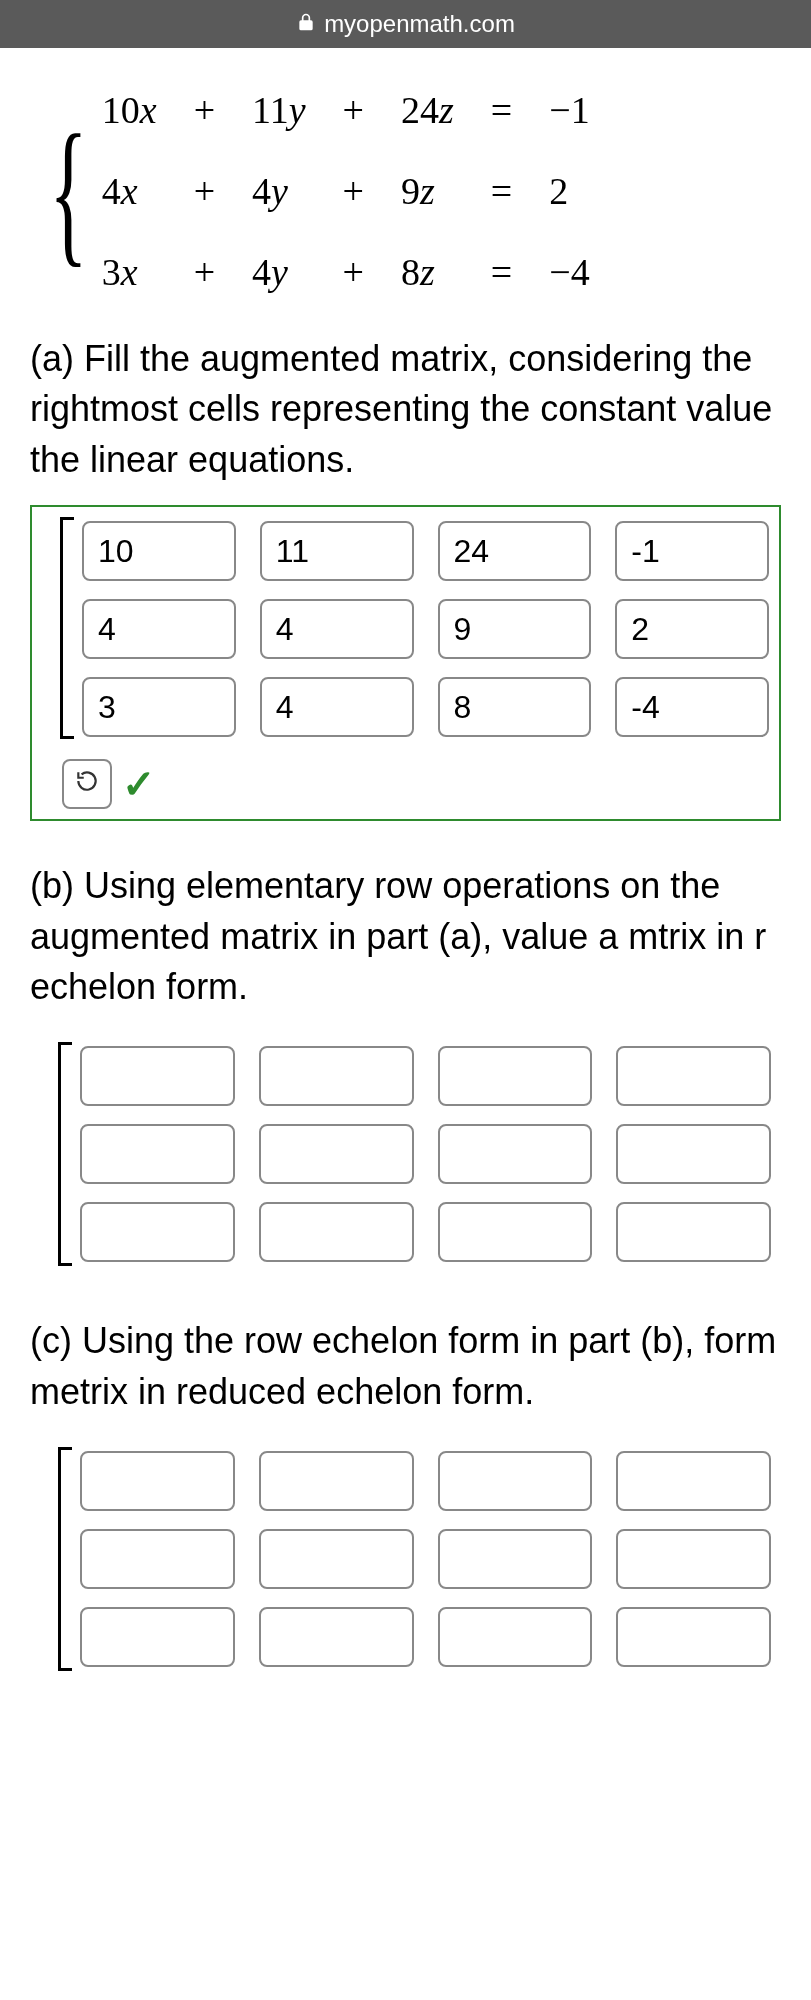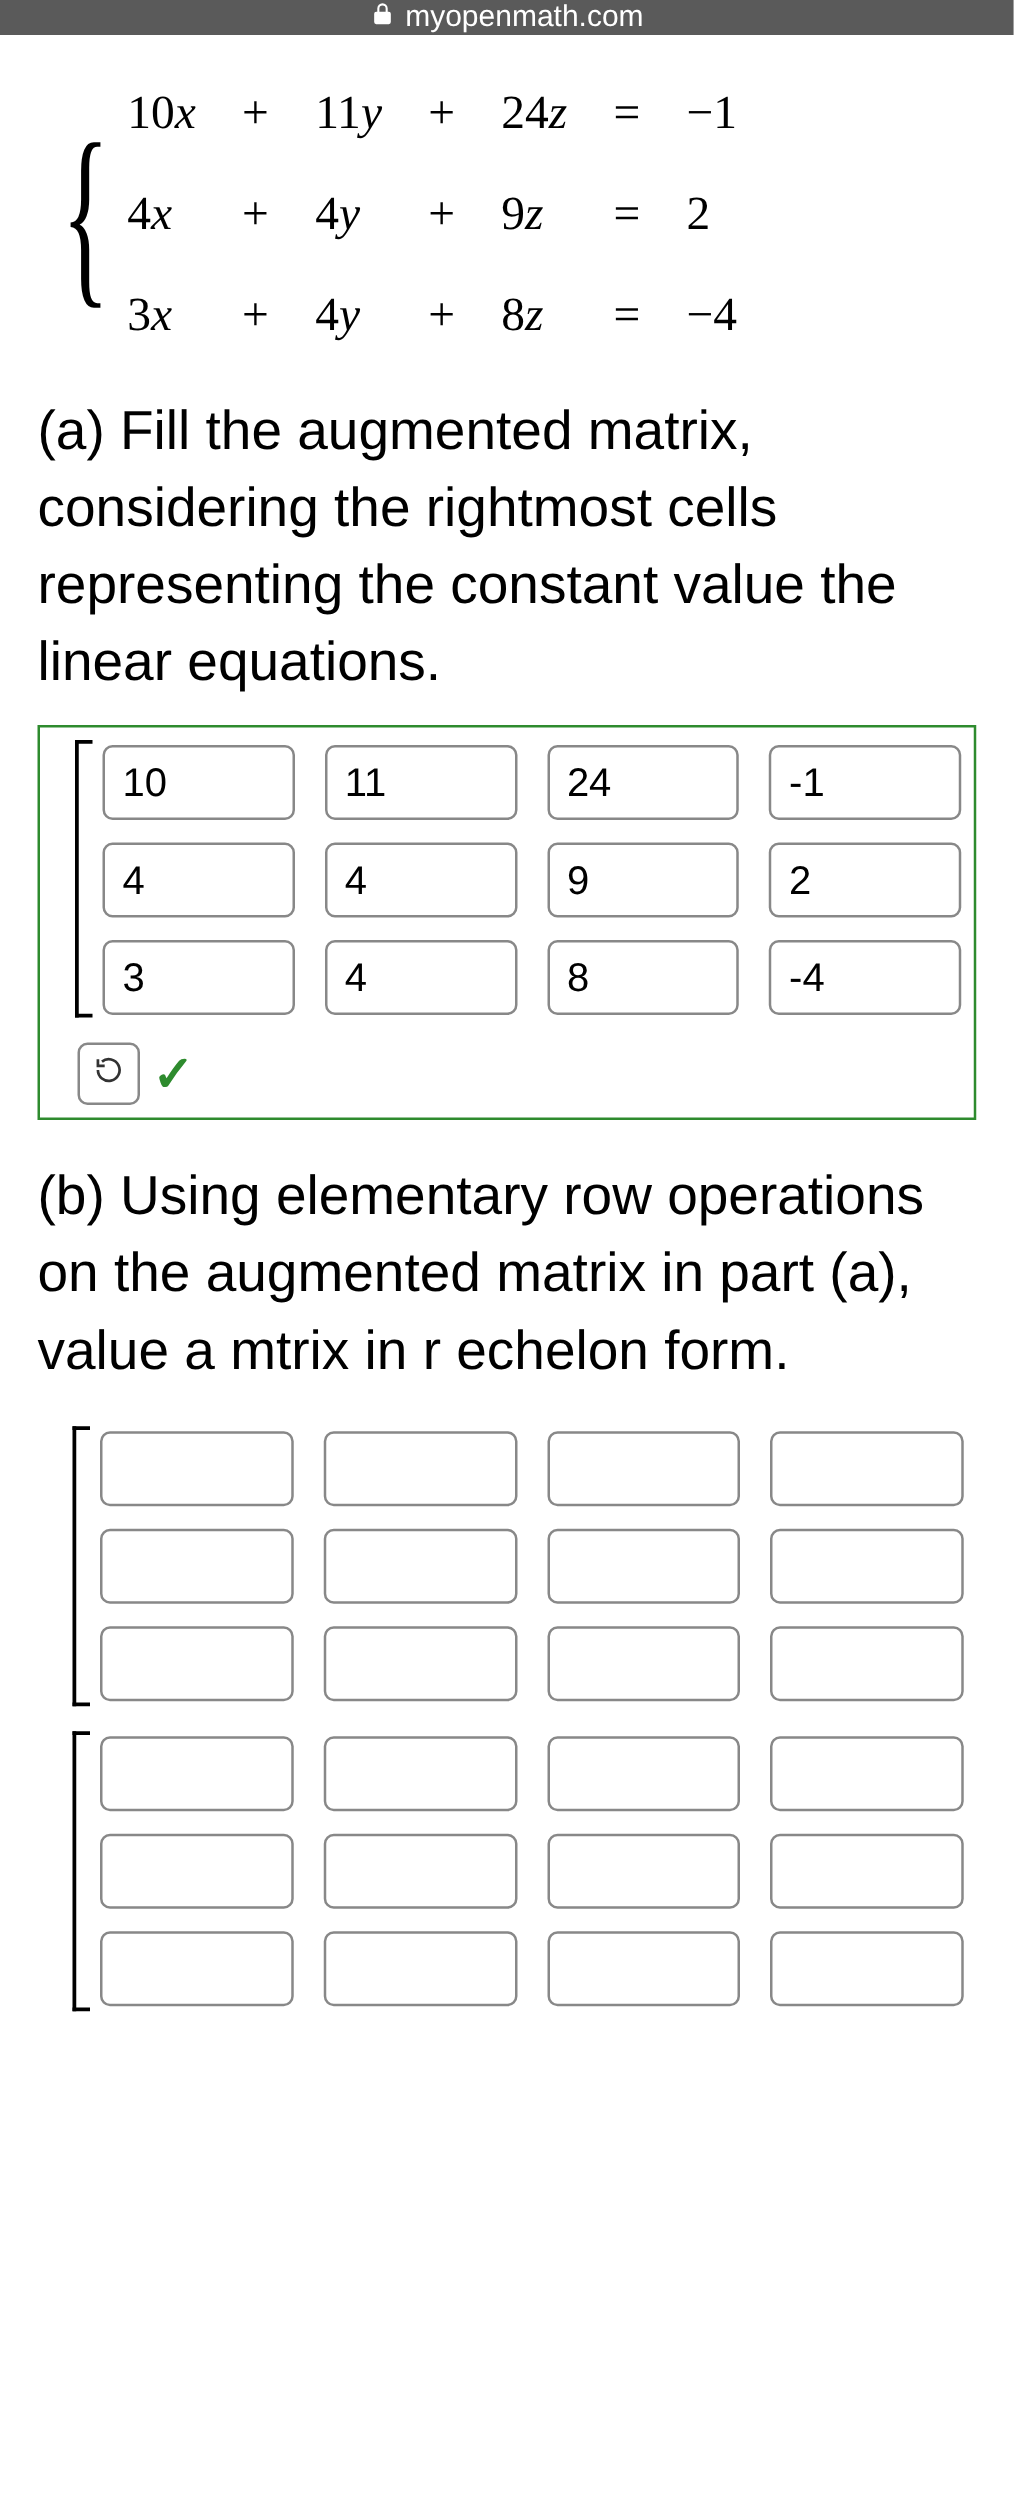--- a/index.html
+++ b/index.html
@@ -5,21 +5,21 @@
   * { box-sizing: border-box; }
   body {
     margin: 0;
     font-family: Arial, Helvetica, sans-serif;
     background: #fff;
     width: 811px;
   }
   .topbar {
     background: #5a5a5a;
     color: #fff;
-    height: 28px;
+    height: 48px;
     display: flex;
     align-items: center;
     justify-content: center;
     gap: 8px;
     font-size: 24px;
   }
   .topbar svg { width: 20px; height: 20px; }
   .content { padding: 20px 30px 40px 30px; }
   .equations {
     display: flex;
@@ -38,23 +38,23 @@
     font-size: 38px;
     display: grid;
     grid-template-columns: repeat(7, auto);
     column-gap: 24px;
     row-gap: 12px;
     align-items: center;
     gap: 37px;
   }
   .eq-grid .var { font-style: italic; }
   .prompt {
-    font-size: 44px;
+    font-size: 36px;
     line-height: 1.4;
-    margin: 30px 0 20px 0;
+    margin: 40px 0 20px 0;
   }
   .matrix-wrap {
     position: relative;
     padding: 10px 10px 10px 30px;
   }
   .matrix-wrap.correct {
     border: 2px solid #2e8b2e;
   }
   .bracket-left, .bracket-right {
     position: absolute;
@@ -192,20 +192,21 @@
       <input value="" style="">
       <input value="" style="">
       <input value="" style="">
       <input value="" style="">
       <input value="" style="">
       <input value="" style="">
       <input value="" style="">
     </div>
   </div>
 
+  <div class="prompt">(c) Using the row echelon form in part (b), form metrix in reduced echelon form.</div>
 
   <div class="matrix-wrap plain">
     <div class="bracket-left"></div>
     <div class="matrix-grid">
       <input value="" style="">
       <input value="" style="">
       <input value="" style="">
       <input value="" style="">
       <input value="" style="">
       <input value="" style="">

